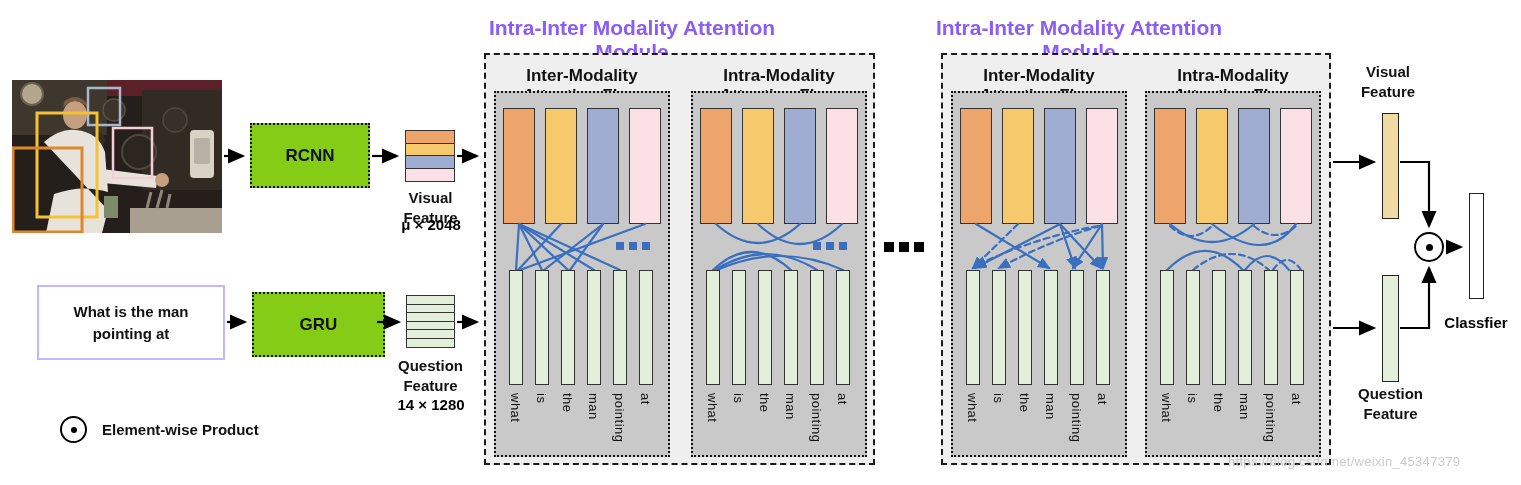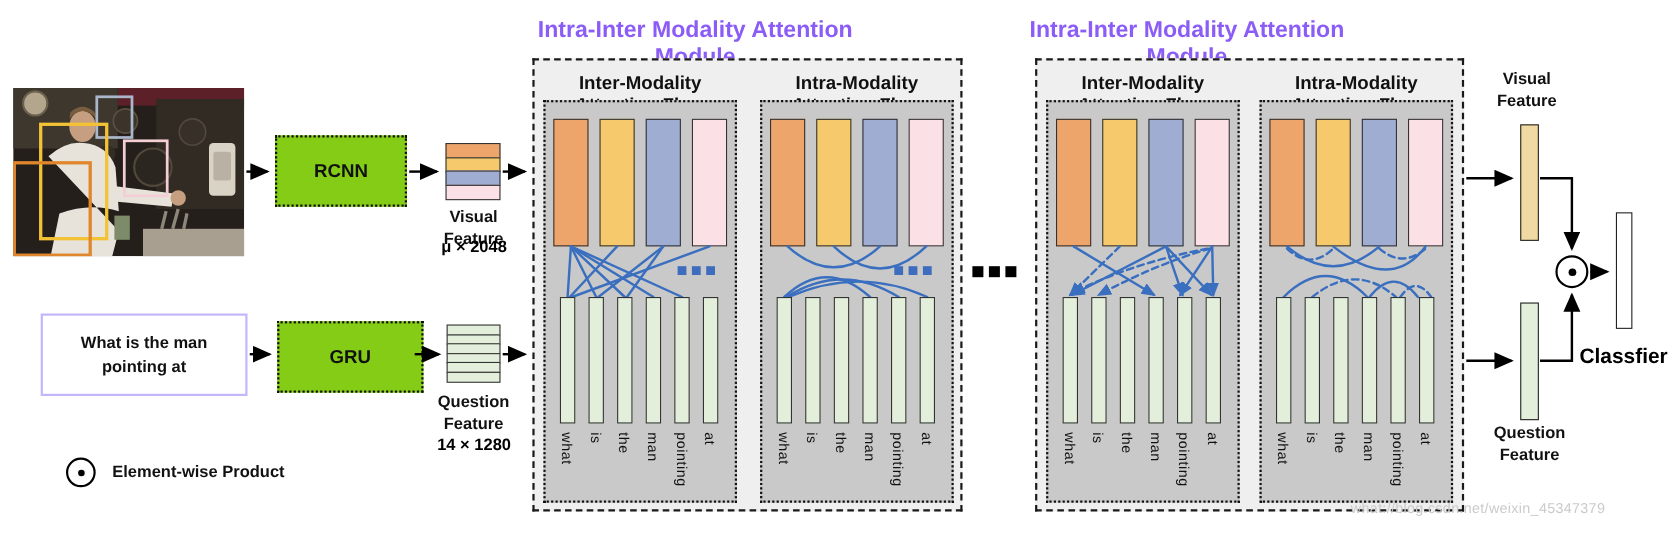--- a/index.html
+++ b/index.html
@@ -69,21 +69,21 @@
   .dots3 { position:absolute; left:120px; top:149px; display:flex; gap:5px; }
   .dots3 span { width:8px; height:8px; background:#3f6dbd; display:block; }
 
   .mid-dots { position:absolute; left:884px; top:242px; display:flex; gap:5px; }
   .mid-dots span { width:10px; height:10px; background:#000; display:block; }
 
   
   .out-label { position:absolute; text-align:center; font-weight:bold; font-size:15px; color:#111; line-height:1.35; }
   .ov-label { left:1343px; top:62px; width:90px; }
   .oq-label { left:1343px; top:384px; width:95px; }
-  .cls-label { left:1430px; top:314px; width:92px; position:absolute; text-align:center; font-weight:bold; font-size:19px; }
+  .cls-label { left:1430px; top:314px; width:92px; position:absolute; text-align:center; font-weight:bold; font-size:15px; }
   .out-bar { position:absolute; border:1.5px solid #222; }
   .ov-bar { left:1382px; top:113px; width:17px; height:106px; background:#f0d9a2; }
   .oq-bar { left:1382px; top:275px; width:17px; height:107px; background:#e3efdb; }
   .cls-bar { left:1469px; top:193px; width:15px; height:106px; background:#ffffff; }
   .prod-circle { position:absolute; left:1414px; top:232px; width:30px; height:30px; }
   .prod-circle .dot { width:7px; height:7px; }
 
   .overlay { position:absolute; left:0; top:0; width:1521px; height:485px; pointer-events:none; }
 
   .watermark { position:absolute; left:1228px; top:454px; font-size:13px; color:#cbcbcb; letter-spacing:0.3px; }
@@ -333,15 +333,15 @@
       <path d="M377,322 L399,322" marker-end="url(#ah)"></path>
       <path d="M457,322 L477,322" marker-end="url(#ah)"></path>
       <path d="M1333,162 L1374,162" marker-end="url(#ah)"></path>
       <path d="M1333,328 L1374,328" marker-end="url(#ah)"></path>
       <path d="M1400,162 L1429,162 L1429,226" marker-end="url(#ah)"></path>
       <path d="M1400,328 L1429,328 L1429,268" marker-end="url(#ah)"></path>
       <path d="M1446,247 L1461,247" marker-end="url(#ah)"></path>
     </g>
   </svg>
 
-  <div class="watermark">what://blog.csdn.net/weixin_45347379</div>
+  <div class="watermark">https://blog.csdn.net/weixin_45347379</div>
 
 </div>
 
 </body></html>

